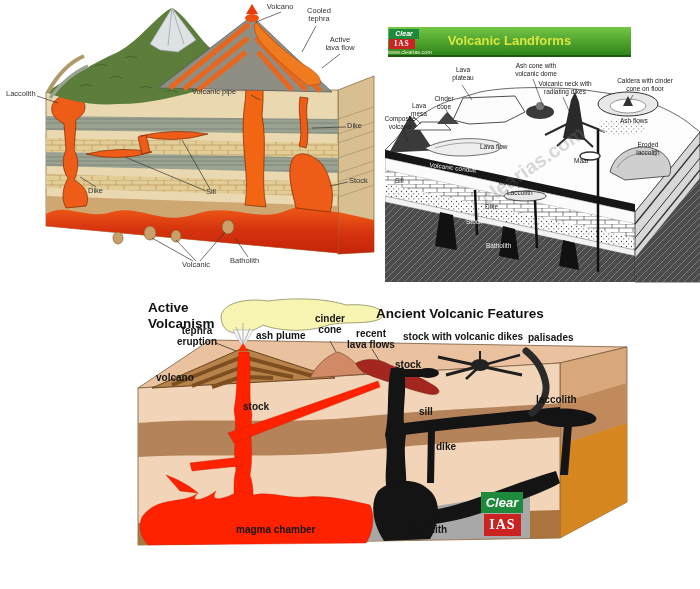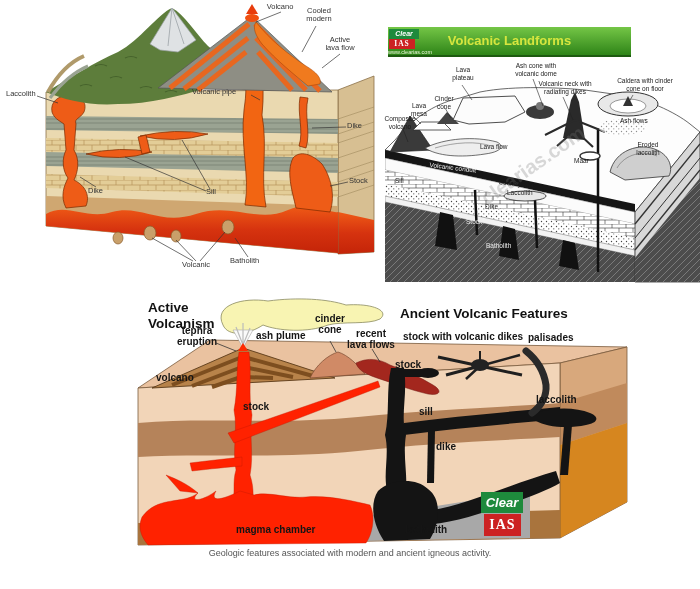--- a/index.html
+++ b/index.html
@@ -133,21 +133,21 @@
       <line x1="96" y1="187" x2="80" y2="177"></line>
       <line x1="193" y1="261" x2="152" y2="238"></line>
       <line x1="196" y1="261" x2="176" y2="240"></line>
       <line x1="200" y1="261" x2="225" y2="232"></line>
       <line x1="248" y1="257" x2="235" y2="238"></line>
     </g>
   </svg>
 
   <div class="lbl lblA ctr" style="left:258px;top:3px;width:44px">Volcano</div>
   <div class="lbl lblA ctr" style="left:298px;top:7px;width:42px">Cooled
-modern</div>
+tephra</div>
   <div class="lbl lblA ctr" style="left:316px;top:36px;width:48px">Active
 lava flow</div>
   <div class="lbl lblA" style="left:192px;top:88px">Volcanic pipe</div>
   <div class="lbl lblA" style="left:6px;top:90px">Laccolith</div>
   <div class="lbl lblA" style="left:347px;top:122px">Dike</div>
   <div class="lbl lblA" style="left:349px;top:177px">Stock</div>
   <div class="lbl lblA" style="left:206px;top:188px">Sill</div>
   <div class="lbl lblA" style="left:88px;top:187px">Dike</div>
   <div class="lbl lblA ctr" style="left:172px;top:261px;width:48px">Volcanic</div>
   <div class="lbl lblA" style="left:230px;top:257px">Batholith</div>
@@ -330,21 +330,21 @@
 
     <g stroke="#333" stroke-width="0.8" fill="none">
       <line x1="88" y1="48" x2="108" y2="56"></line>
       <line x1="202" y1="46" x2="208" y2="57"></line>
       <line x1="244" y1="54" x2="252" y2="67"></line>
     </g>
   </svg>
 
   <div class="lbl headC" style="left:148px;top:300px">Active
 Volcanism</div>
-  <div class="lbl headC" style="left:400px;top:306px">Ancient Volcanic Features</div>
+  <div class="lbl headC" style="left:376px;top:306px">Ancient Volcanic Features</div>
   <div class="lbl lblC ctr" style="left:176px;top:325px;width:42px">tephra
 eruption</div>
   <div class="lbl lblC" style="left:256px;top:330px">ash plume</div>
   <div class="lbl lblC ctr" style="left:312px;top:313px;width:36px">cinder
 cone</div>
   <div class="lbl lblC ctr" style="left:346px;top:328px;width:50px">recent
 lava flows</div>
   <div class="lbl lblC" style="left:403px;top:331px">stock with volcanic dikes</div>
   <div class="lbl lblC" style="left:528px;top:332px">palisades</div>
   <div class="lbl lblC" style="left:156px;top:372px">volcano</div>
@@ -352,14 +352,13 @@
   <div class="lbl lblC" style="left:243px;top:401px">stock</div>
   <div class="lbl lblC" style="left:419px;top:406px">sill</div>
   <div class="lbl lblC" style="left:436px;top:441px">dike</div>
   <div class="lbl lblC" style="left:536px;top:394px">laccolith</div>
   <div class="lbl lblC" style="left:236px;top:524px">magma chamber</div>
   <div class="lbl lblC" style="left:405px;top:524px">batholith</div>
 
   <div class="logoC-g">Clear</div>
   <div class="logoC-r">IAS</div>
 
-  <div class="caption">Geologic features associated with modern and ancient igneous activity.</div>
 </div>
 
 </body></html>

